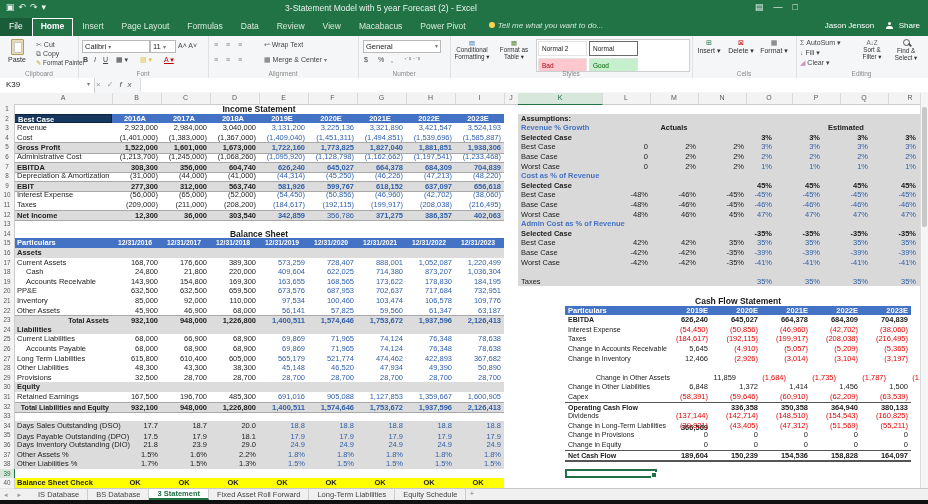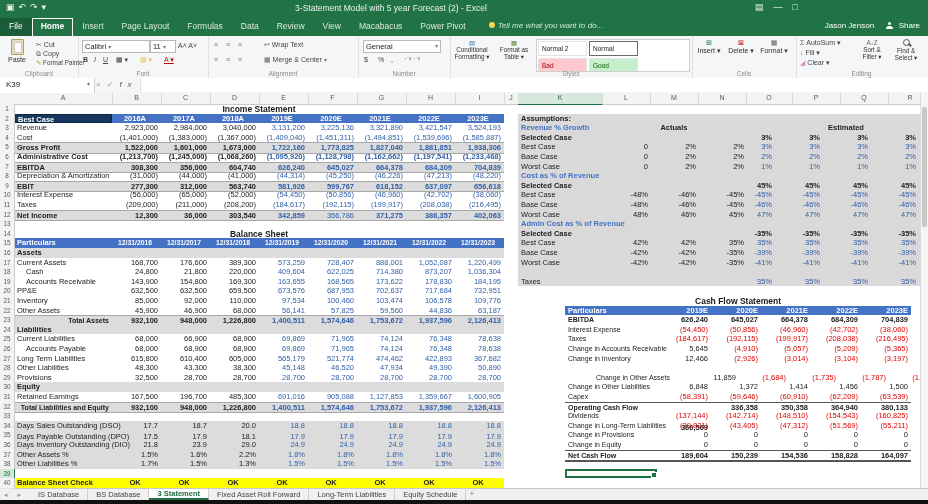--- a/index.html
+++ b/index.html
@@ -2,21 +2,21 @@
 <html><head>
 <meta charset="utf-8">
 <style>
   html,body{margin:0;padding:0;background:#555;}
   .stage{position:relative;width:928px;height:504px;overflow:hidden;background:#fff;
          font-family:"Liberation Sans",sans-serif;-webkit-font-smoothing:antialiased;}
   .abs{position:absolute;}
   
   .titlebar{left:0;top:0;width:928px;height:18px;background:#217346;color:#fff;}
   .qat{left:6px;top:2px;font-size:9px;color:#eaf4ee;letter-spacing:4px;}
-  .title-text{left:17px;top:3px;width:748px;text-align:center;font-size:8.5px;color:#eaf4ee;}
+  .title-text{left:7px;top:3px;width:748px;text-align:center;font-size:8.5px;color:#eaf4ee;}
   .wincontrols{right:120px;top:2px;font-size:9px;color:#eaf4ee;letter-spacing:10px;}
   
   .tabrow{left:0;top:18px;width:928px;height:18px;background:#217346;}
   .rtab{float:left;padding:3px 9px 0 9px;font-size:8.5px;color:#d9ead9;height:15px;cursor:default;}
   .rtab.file{background:#1a5c38;color:#fff;}
   .rtab.active{border:1px solid #fff;padding:2px 8px 0 8px;color:#fff;font-weight:bold;}
   .tellme{float:left;padding:3px 8px 0 14px;font-size:8px;color:#cfe6d6;font-style:italic;}
   .bulb{display:inline-block;width:6px;height:6px;border-radius:50%;background:#ffd34d;margin-right:3px;}
   .account{position:absolute;right:8px;top:21px;font-size:8px;color:#fff;}
   .person{display:inline-block;width:7px;height:7px;margin:0 3px 0 10px;position:relative;top:1px;}
@@ -232,21 +232,21 @@
         <span class="lbl" style="font-weight: bold;">Gross Profit</span>
         <span class="val" style="left: 98px; width: 46px; font-weight: bold;">1,522,000</span>
         <span class="val" style="left: 147px; width: 46px; font-weight: bold;">1,601,000</span>
         <span class="val" style="left: 196px; width: 46px; font-weight: bold;">1,673,000</span>
         <span class="val est" style="left: 245px; width: 46px; font-weight: bold;">1,722,160</span>
         <span class="val est" style="left: 294px; width: 46px; font-weight: bold;">1,773,825</span>
         <span class="val est" style="left: 343px; width: 46px; font-weight: bold;">1,827,040</span>
         <span class="val est" style="left: 392px; width: 46px; font-weight: bold;">1,881,851</span>
         <span class="val est" style="left: 441px; width: 46px; font-weight: bold;">1,938,306</span>
       </div>
-      <div class="trow " style="left: 14px; top: 48px; width: 490px; font-weight: bold;">
+      <div class="trow " style="left: 14px; top: 48px; width: 490px;">
         <span class="lbl">Administrative Cost</span>
         <span class="val" style="left: 98px; width: 46px;">(1,213,700)</span>
         <span class="val" style="left: 147px; width: 46px;">(1,245,000)</span>
         <span class="val" style="left: 196px; width: 46px;">(1,068,260)</span>
         <span class="val est" style="left: 245px; width: 46px;">(1,095,920)</span>
         <span class="val est" style="left: 294px; width: 46px;">(1,128,798)</span>
         <span class="val est" style="left: 343px; width: 46px;">(1,162,662)</span>
         <span class="val est" style="left: 392px; width: 46px;">(1,197,541)</span>
         <span class="val est" style="left: 441px; width: 46px;">(1,233,468)</span>
       </div>
@@ -387,21 +387,21 @@
         <span class="val est" style="left: 441px; width: 46px;">109,776</span>
       </div>
       <div class="trow " style="left: 14px; top: 201.6px; width: 490px;">
         <span class="lbl" style="left: 3px;">Other Assets</span>
         <span class="val" style="left: 98px; width: 46px;">45,900</span>
         <span class="val" style="left: 147px; width: 46px;">46,900</span>
         <span class="val" style="left: 196px; width: 46px;">68,000</span>
         <span class="val est" style="left: 245px; width: 46px;">56,141</span>
         <span class="val est" style="left: 294px; width: 46px;">57,825</span>
         <span class="val est" style="left: 343px; width: 46px;">59,560</span>
-        <span class="val est" style="left: 392px; width: 46px;">44,836</span>
+        <span class="val est" style="left: 392px; width: 46px;">61,347</span>
         <span class="val est" style="left: 441px; width: 46px;">63,187</span>
       </div>
       <div class="trow total" style="left: 14px; top: 211.2px; width: 490px;">
         <span class="lbl" style="left: auto; right: 395px; font-size: 7px;">Total Assets</span>
         <span class="val" style="left: 98px; width: 46px; font-weight: bold;">932,100</span>
         <span class="val" style="left: 147px; width: 46px; font-weight: bold;">948,000</span>
         <span class="val" style="left: 196px; width: 46px; font-weight: bold;">1,226,800</span>
         <span class="val est" style="left: 245px; width: 46px; font-weight: bold;">1,400,511</span>
         <span class="val est" style="left: 294px; width: 46px; font-weight: bold;">1,574,646</span>
         <span class="val est" style="left: 343px; width: 46px; font-weight: bold;">1,753,672</span>

